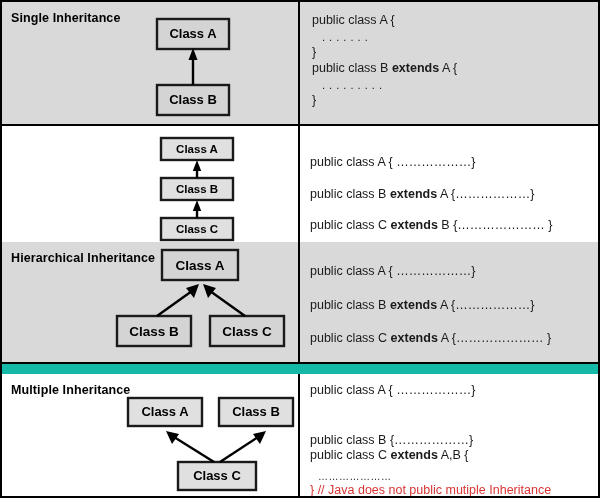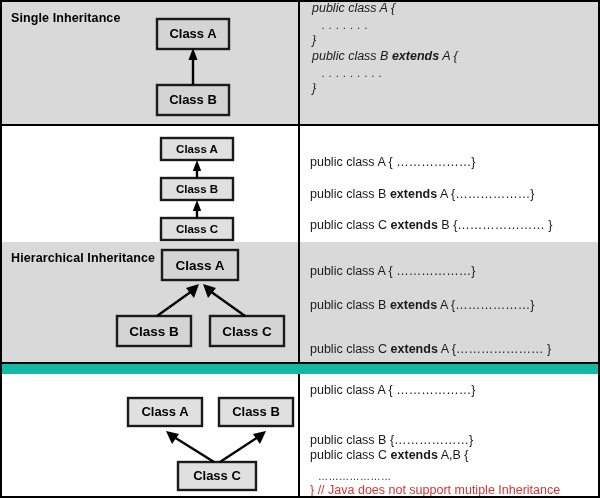--- a/index.html
+++ b/index.html
@@ -111,21 +111,21 @@
       <svg class="diagram-svg" width="298" height="122" viewBox="0 0 298 122">
         <rect class="cls-box" x="155" y="17" width="72" height="30"></rect>
         <text class="cls-label" x="191" y="33" font-size="13">Class A</text>
         <rect class="cls-box" x="155" y="83" width="72" height="30"></rect>
         <text class="cls-label" x="191" y="99" font-size="13">Class B</text>
         <line class="arrow-line" x1="191" y1="83" x2="191" y2="56"></line>
         <polygon class="arrow-head" points="191,46 186.5,58 195.5,58"></polygon>
       </svg>
     </div>
     <div class="cell-code" style="height:122px;">
-      <div class="code-block" style="top:0;font-style:italic;">
+      <div class="code-block" style="top:12px;">
         <div class="code-line" style="margin-top:0;">
           <span>public class A {</span>
         </div>
         <div class="code-line dots" style="margin-top:5px; padding-left:10px; font-size:11px;">
           <span>. . . . . . .</span>
         </div>
         <div class="code-line" style="margin-top:3px;">
           <span>}</span>
         </div>
         <div class="code-line" style="margin-top:4px;">
@@ -188,29 +188,30 @@
       </svg>
     </div>
     <div class="cell-code" style="height:120px;">
       <div class="code-block" style="top:23px; left:10px;">
         <div class="code-line" style="margin-top:0;">
           <span>public class A { ………………}</span>
         </div>
         <div class="code-line" style="margin-top:21px;">
           <span>public class B </span><b>extends</b><span> A {………………}</span>
         </div>
-        <div class="code-line" style="margin-top:32px;">
+        <div class="code-line" style="margin-top:21px;">
           <span>public class C </span><b>extends</b><span> A {………………… }</span>
         </div>
       </div>
     </div>
   </div>
 
   <div class="row plain last" style="top:372px; height:122px;">
     <div class="cell-diagram" style="height:122px;">
+      <div class="row-title">Multiple Inheritance</div>
       <svg class="diagram-svg" width="298" height="122" viewBox="0 0 298 122">
         <rect class="cls-box" x="126" y="24" width="74" height="28"></rect>
         <text class="cls-label" x="163" y="39" font-size="13">Class A</text>
         <rect class="cls-box" x="217" y="24" width="74" height="28"></rect>
         <text class="cls-label" x="254" y="39" font-size="13">Class B</text>
         <rect class="cls-box" x="176" y="88" width="78" height="28"></rect>
         <text class="cls-label" x="215" y="103" font-size="13">Class C</text>
         <line class="arrow-line" x1="212" y1="88" x2="172" y2="63"></line>
         <polygon class="arrow-head" points="164,57 170,70 177,60"></polygon>
         <line class="arrow-line" x1="218" y1="88" x2="256" y2="63"></line>
@@ -225,19 +226,19 @@
         <div class="code-line" style="margin-top:37px;">
           <span>public class B {………………}</span>
         </div>
         <div class="code-line" style="margin-top:3px;">
           <span>public class C </span><b>extends</b><span>  A,B {</span>
         </div>
         <div class="code-line dots" style="margin-top:10px; padding-left:8px; font-size:10px;">
           <span>…………………</span>
         </div>
         <div class="code-line red" style="margin-top:2px;">
-          <span>} // Java does not support mutiple Inheritance</span>
+          <span>} // Java does not public mutiple Inheritance</span>
         </div>
       </div>
     </div>
   </div>
 
 </div>
 
 </body></html>

